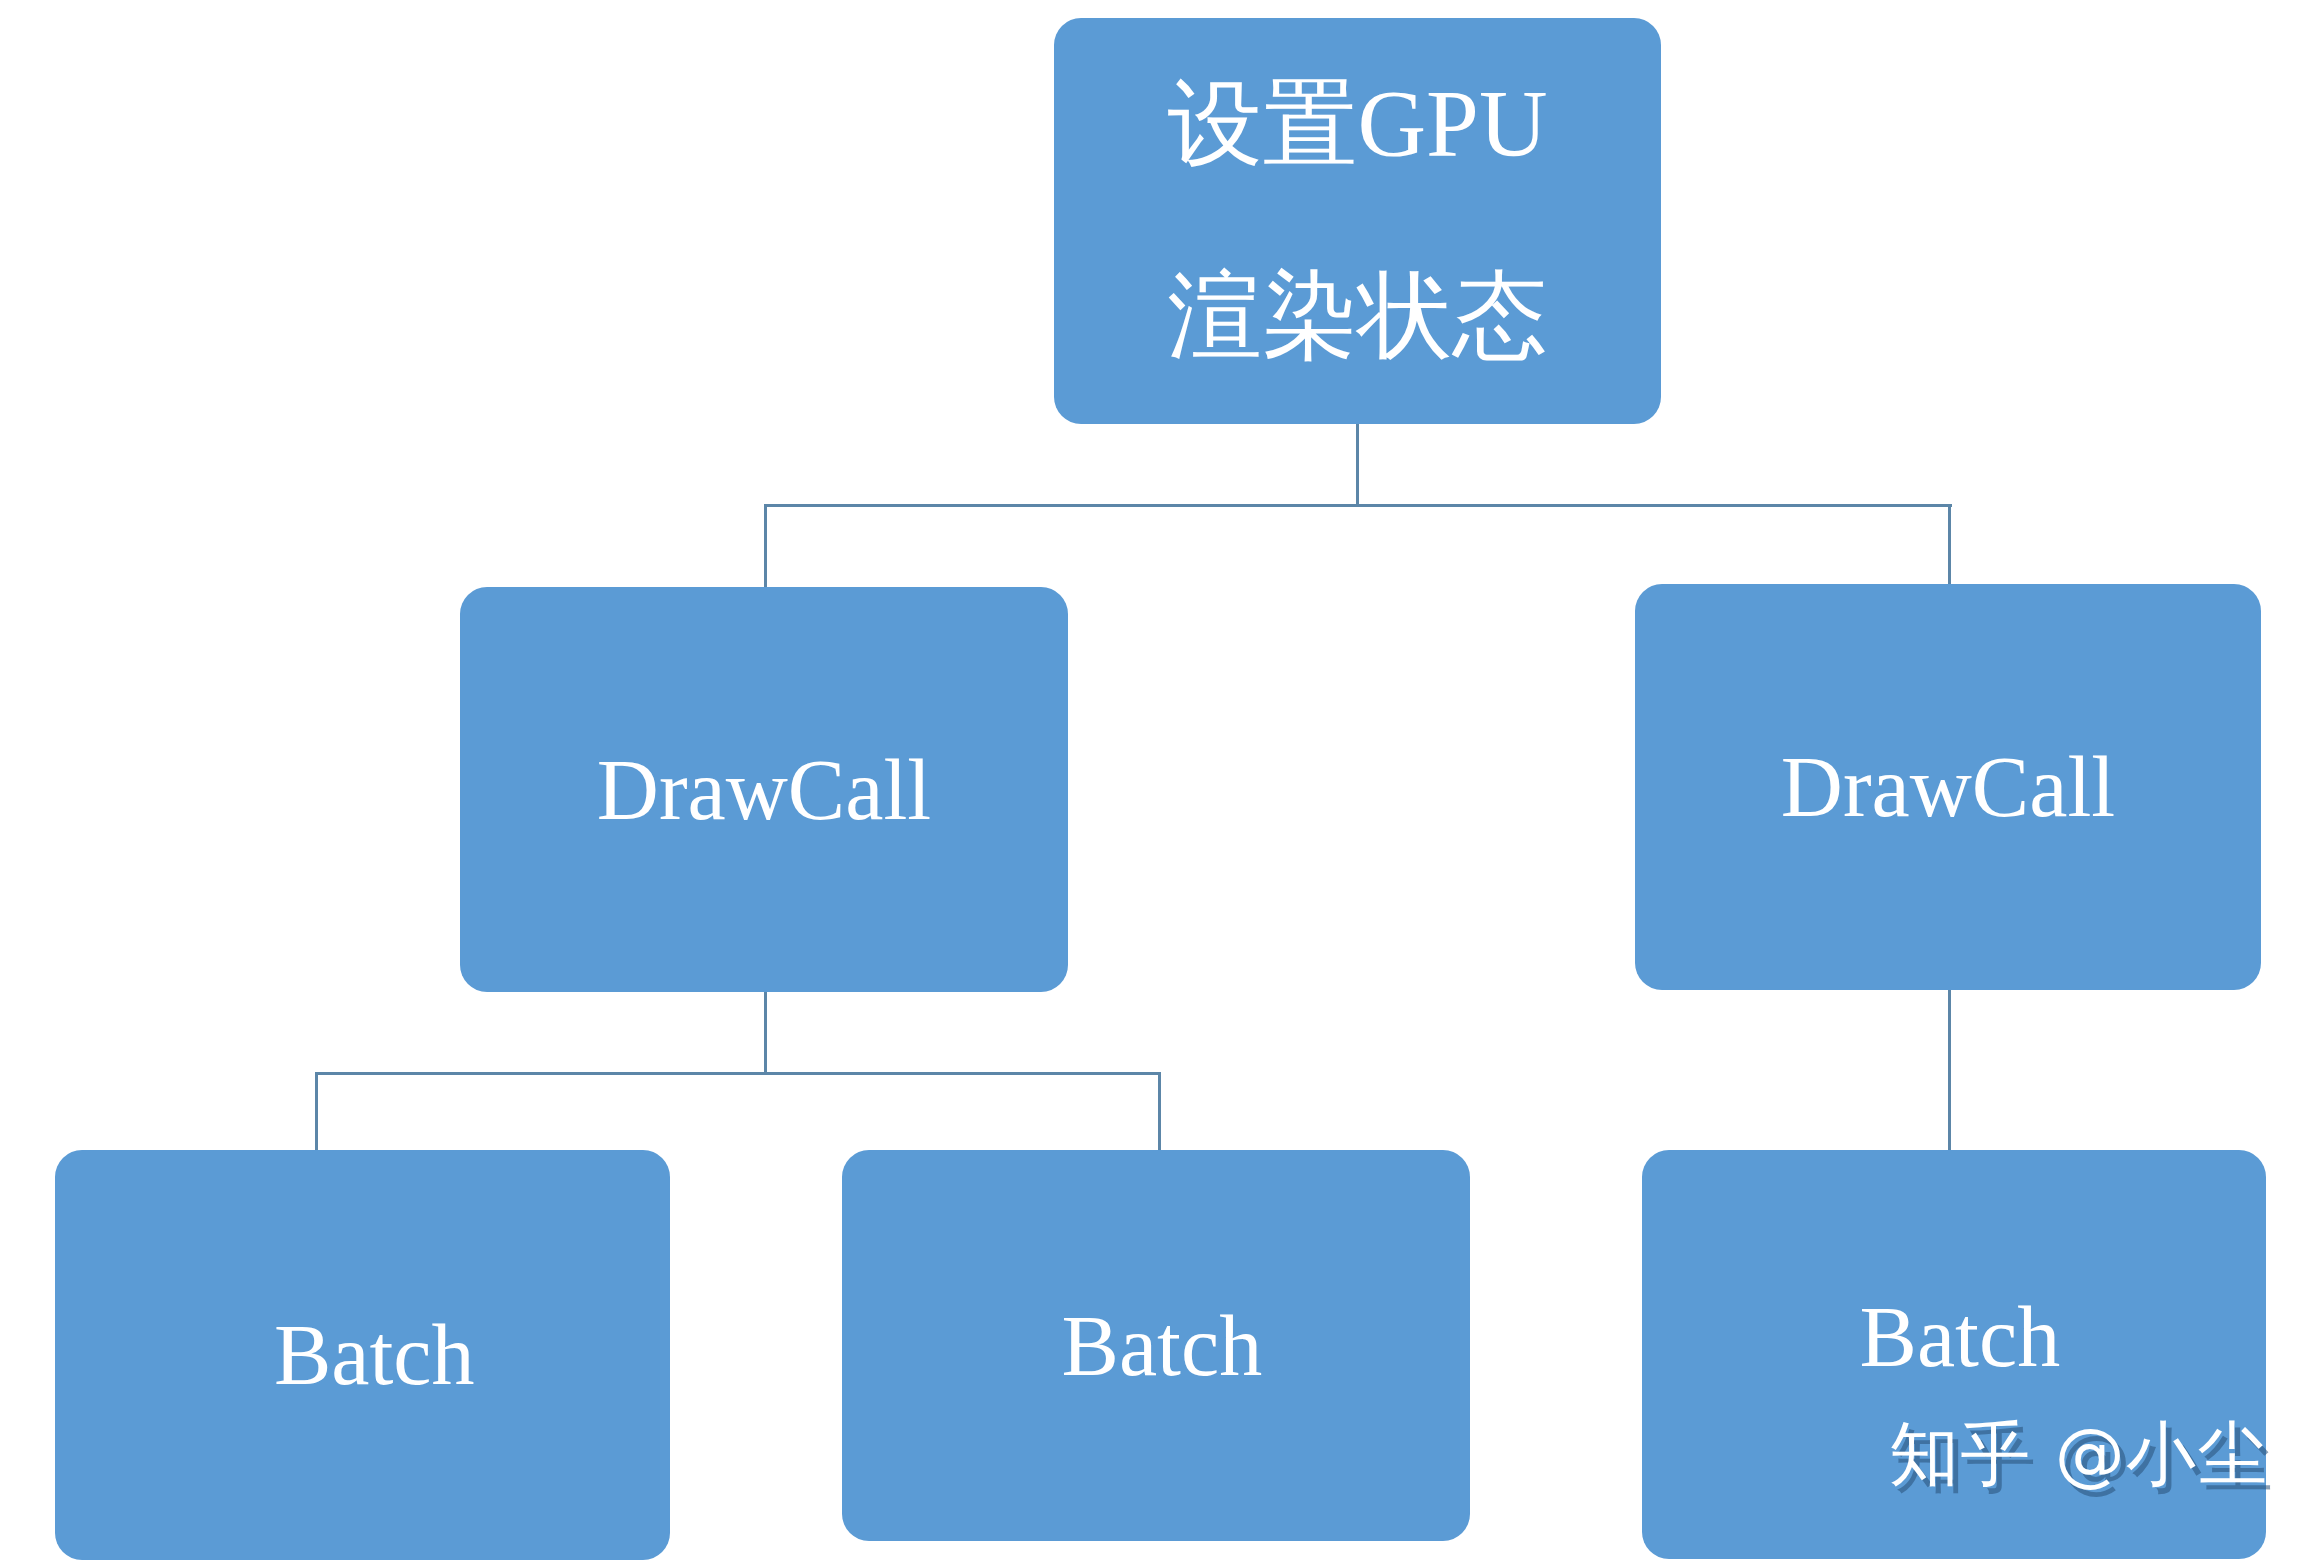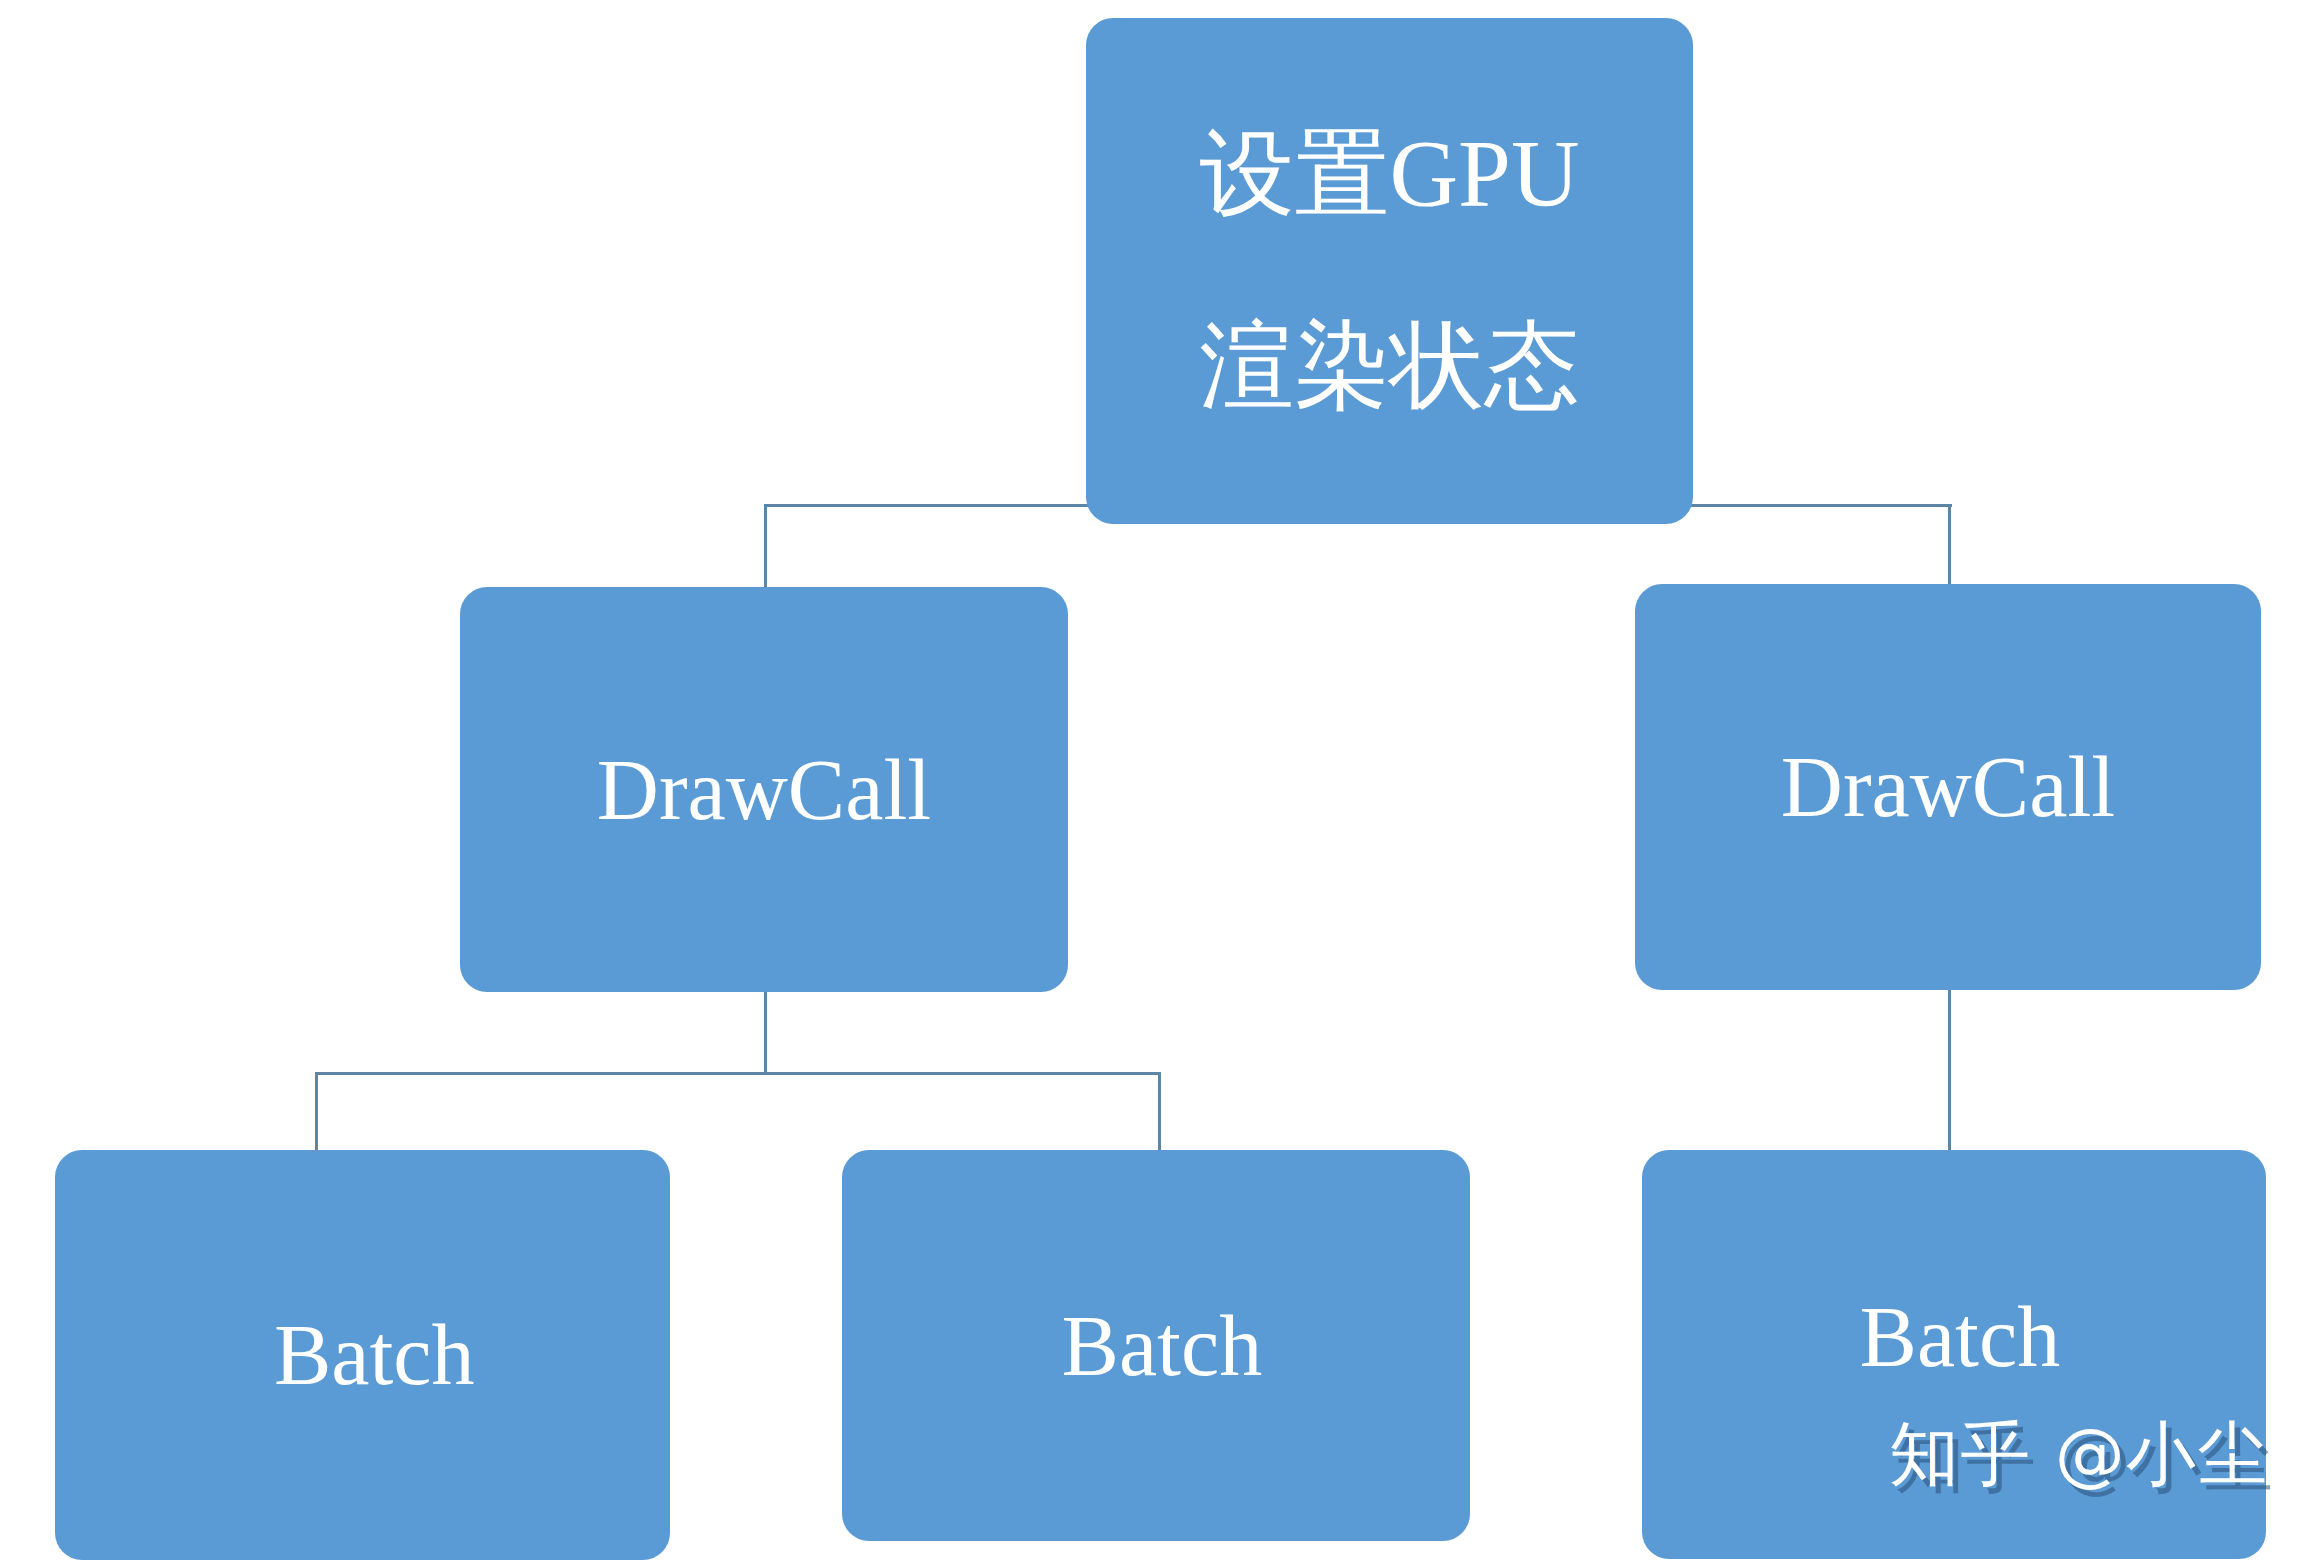--- a/index.html
+++ b/index.html
@@ -24,24 +24,24 @@
     justify-content: center;
     text-align: center;
     color: #ffffff;
     font-family: "Liberation Serif", "DejaVu Serif", serif;
     box-sizing: border-box;
     line-height: 1.0;
     white-space: pre-line;
   }
   
   #node-root {
-    left: 1086px;
+    left: 1054px;
     top: 17.5px;
     width: 607px;
-    height: 506px;
+    height: 406px;
     font-size: 95px;
     line-height: 2.02;
     letter-spacing: 0px;
   }
   
   #node-drawcall-left {
     left: 460px;
     top: 587px;
     width: 608px;
     height: 405px;

